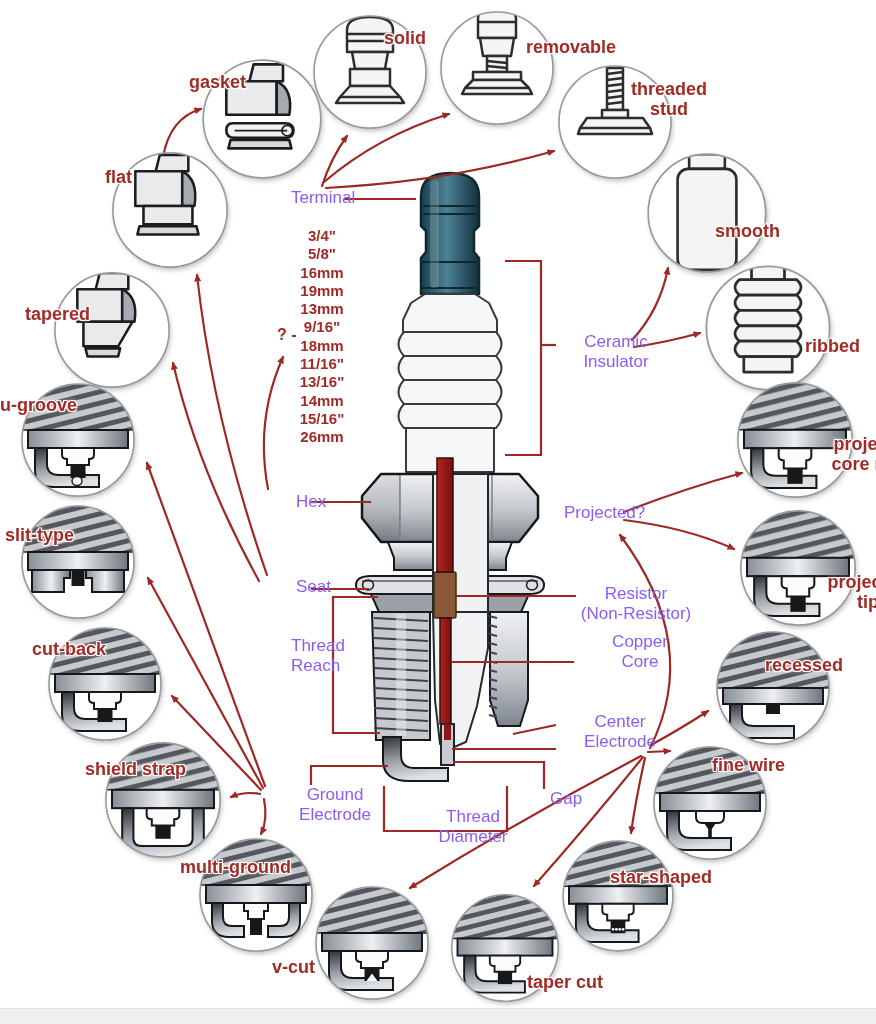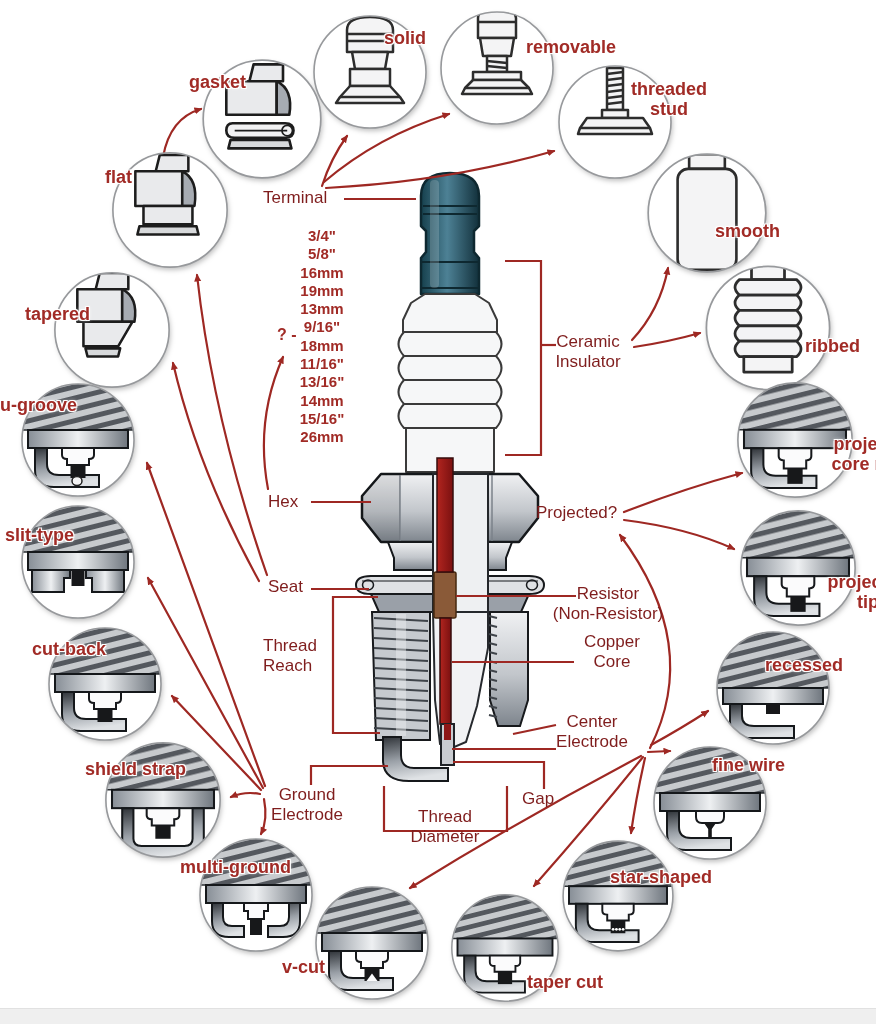--- a/index.html
+++ b/index.html
@@ -1,19 +1,19 @@
 <!DOCTYPE html>
 <html><head>
 <meta charset="utf-8">
 <style>
   html,body{margin:0;padding:0;background:#fff;}
   .stage{position:relative;width:876px;height:1024px;background:#ffffff;overflow:hidden;
          font-family:"Liberation Sans",sans-serif;}
   .art{position:absolute;left:0;top:0;}
-  .lbl{position:absolute;color:#7f1d1d;font-size:17px;line-height:1.2;white-space:normal;}
+  .lbl{position:absolute;color:#8b5cf6;font-size:17px;line-height:1.2;white-space:normal;margin-left:28px;}
   .ctr{text-align:center;}
   .rlbl{position:absolute;color:#a12b26;font-size:18px;font-weight:700;line-height:1.12;
         text-shadow:-1px -1px 0 #fff,1px -1px 0 #fff,-1px 1px 0 #fff,1px 1px 0 #fff,0 0 4px #fff;}
   .sz{position:absolute;color:#a12b26;font-size:15px;font-weight:700;text-align:center;line-height:18.3px;}
   .sz span{display:block;}
   .q{position:absolute;color:#a12b26;font-size:16px;font-weight:700;}
   .ring{fill:none;stroke:#97999c;stroke-width:1.6;}
   .footer{position:absolute;left:0;right:0;bottom:0;height:15px;background:#efefef;border-top:1px solid #e1e1e1;}
 </style>
 </head>
@@ -474,21 +474,21 @@
   <div class="rlbl" style="left:526px;top:37px;">removable</div>
   <div class="rlbl ctr" style="left:626px;top:79px;width:86px;">threaded stud</div>
   <div class="rlbl" style="left:715px;top:221px;">smooth</div>
   <div class="rlbl" style="left:805px;top:336px;">ribbed</div>
   <div class="rlbl ctr" style="left:826px;top:434px;width:96px;">projected core nose</div>
   <div class="rlbl ctr" style="left:824px;top:572px;width:88px;">projected tip</div>
   <div class="rlbl" style="left:765px;top:655px;">recessed</div>
   <div class="rlbl" style="left:712px;top:755px;">fine wire</div>
   <div class="rlbl" style="left:610px;top:867px;">star-shaped</div>
   <div class="rlbl" style="left:527px;top:964px;margin-top:8px;">taper cut</div>
-  <div class="rlbl" style="left:282px;top:957px;">v-cut</div>
+  <div class="rlbl" style="left:272px;top:957px;">v-cut</div>
   <div class="rlbl" style="left:180px;top:857px;">multi-ground</div>
   <div class="rlbl" style="left:85px;top:759px;">shield strap</div>
   <div class="rlbl" style="left:32px;top:639px;">cut-back</div>
   <div class="rlbl" style="left:5px;top:525px;">slit-type</div>
   <div class="rlbl" style="left:0px;top:395px;">u-groove</div>
   <div class="rlbl" style="left:25px;top:276px;margin-top:28px;">tapered</div>
   <div class="rlbl" style="left:105px;top:167px;">flat</div>
   <div class="rlbl" style="left:189px;top:72px;">gasket</div>
 
   <div class="lbl" style="left:263px;top:188px;">Terminal</div>

